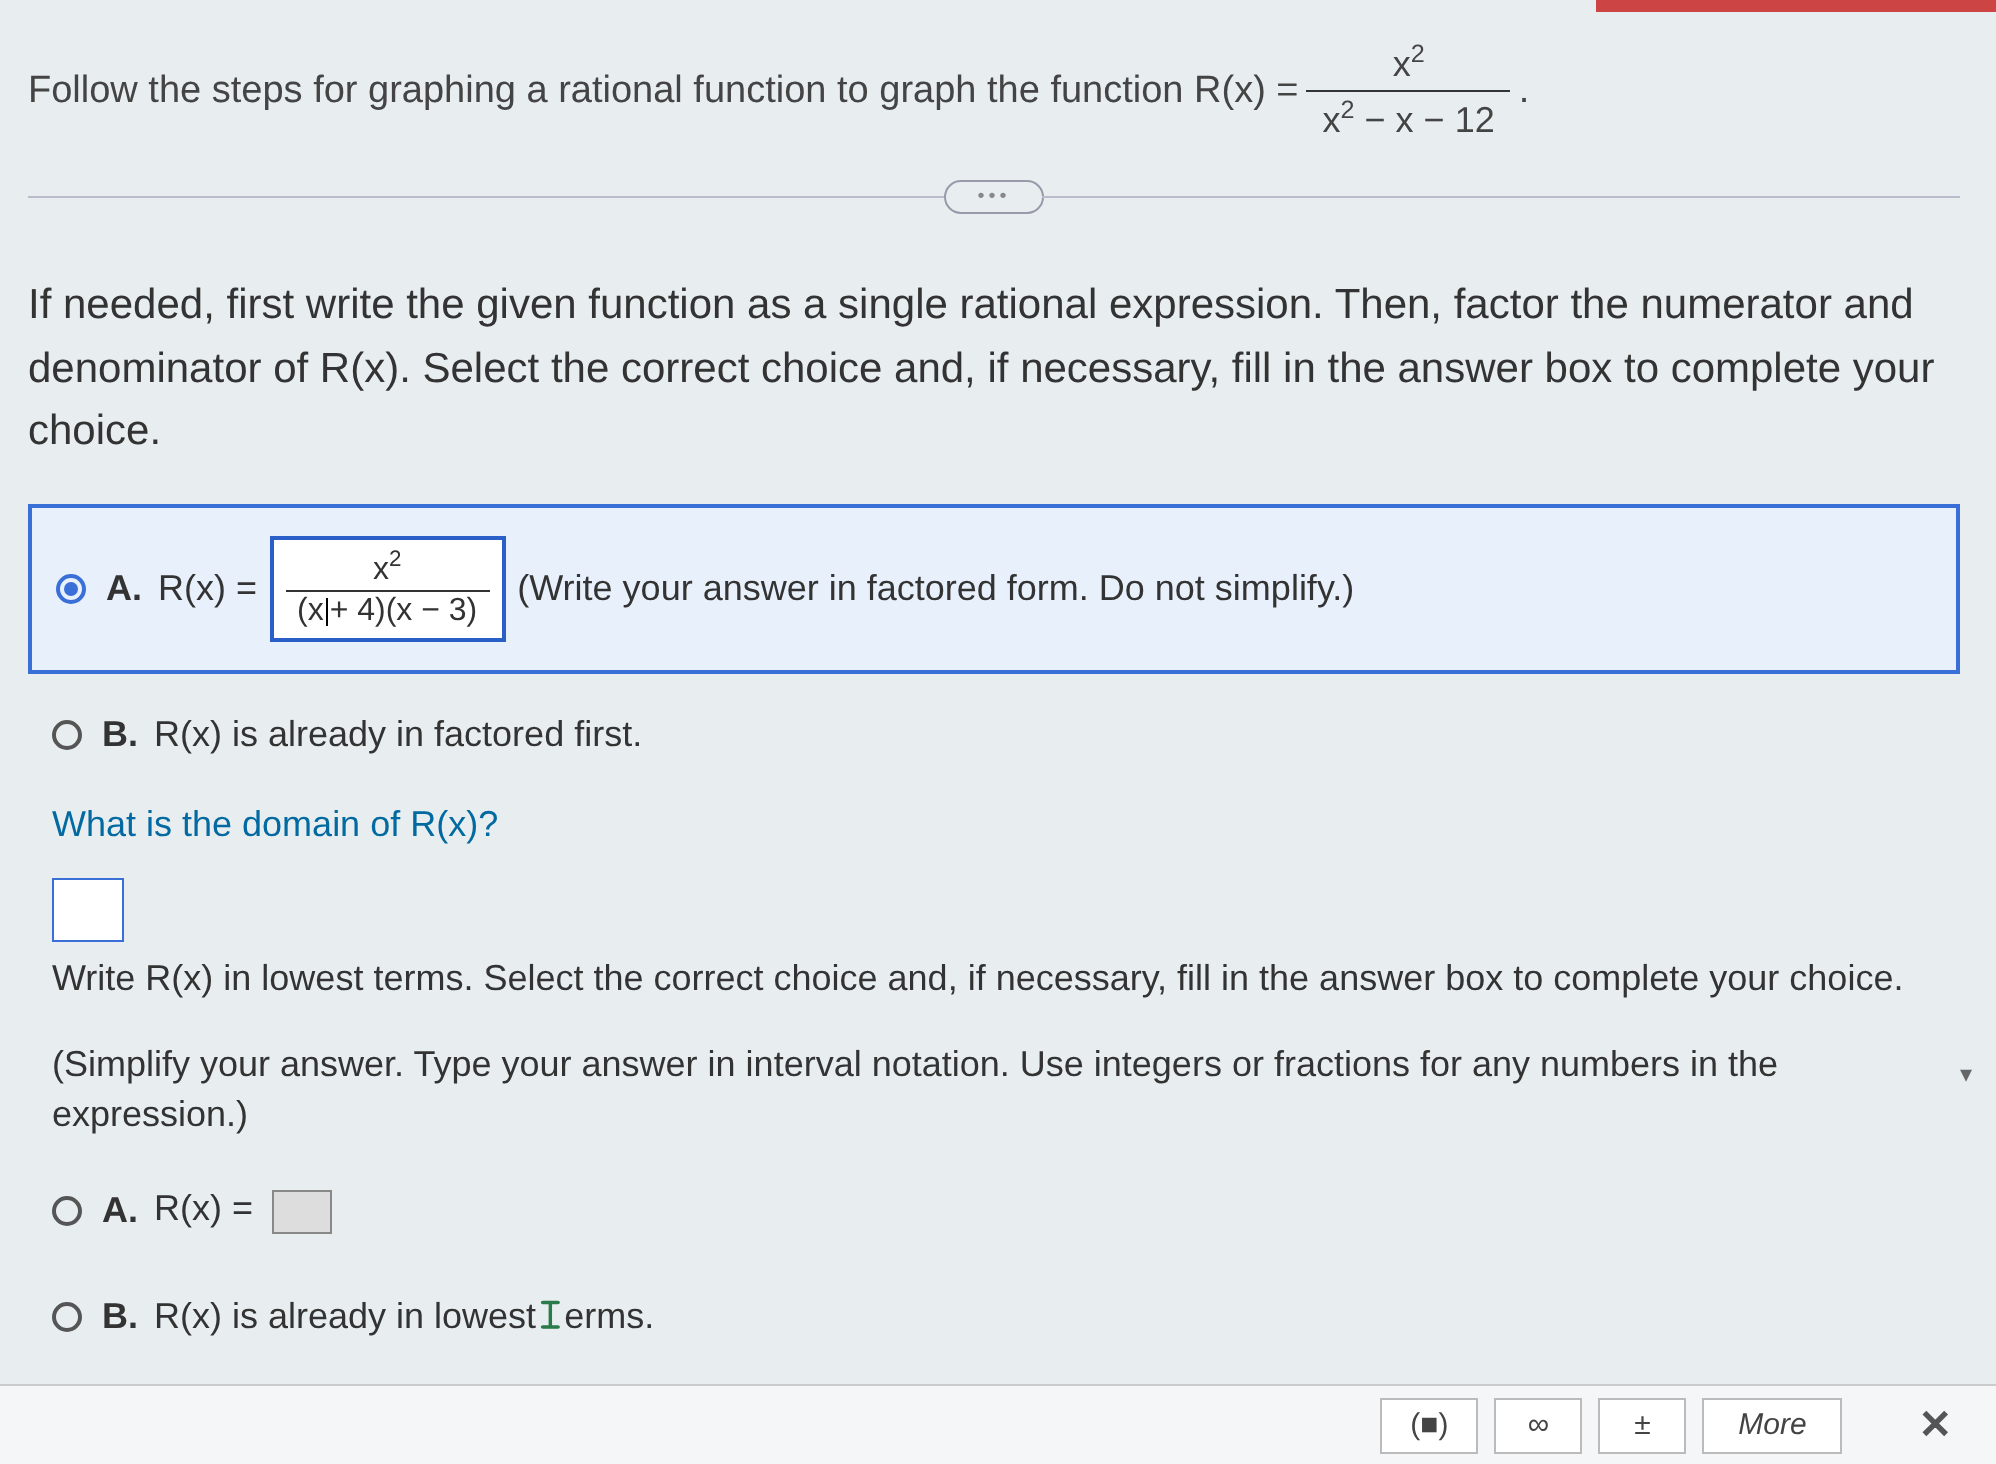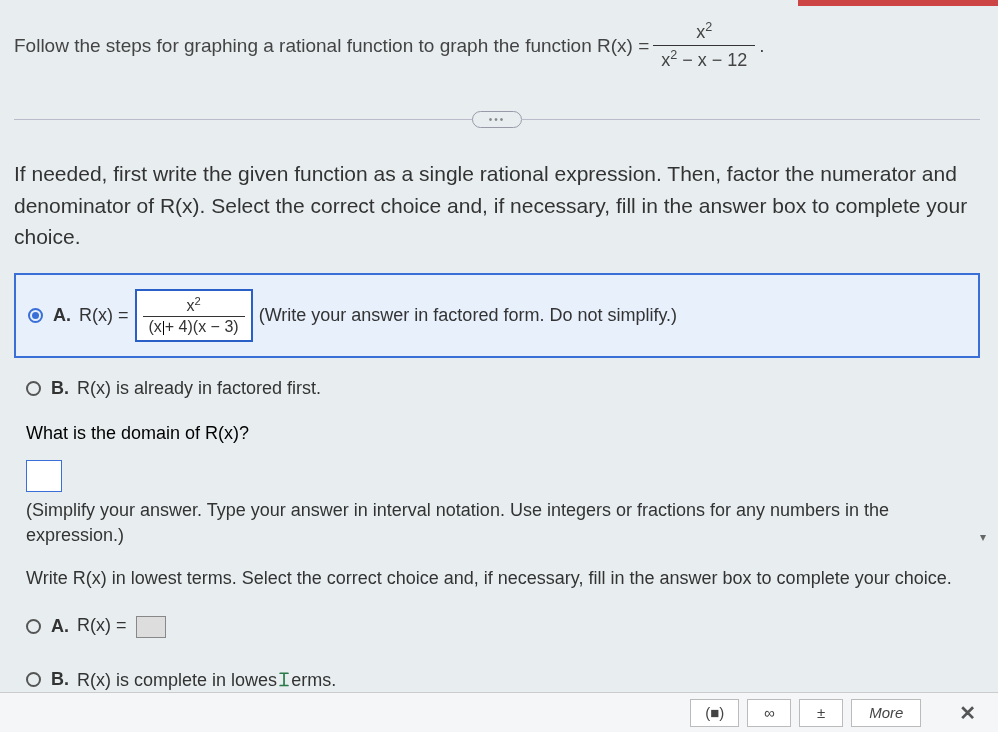--- a/index.html
+++ b/index.html
@@ -25,21 +25,21 @@
     }
     .content {
       padding: 20px 18px 0 14px;
       color: #333;
     }
     .question-header {
       display: flex;
       align-items: center;
       font-size: 19px;
       color: #444;
-      margin-bottom: 40px;
+      margin-bottom: 19px;
       flex-wrap: nowrap;
     }
     .fraction {
       display: inline-flex;
       flex-direction: column;
       align-items: center;
       vertical-align: middle;
       margin: 0 4px;
       font-size: 18px;
     }
@@ -154,21 +154,21 @@
     }
     .choice-row {
       display: flex;
       align-items: center;
       padding: 6px 12px;
       margin-bottom: 18px;
       font-size: 18px;
     }
     .sub-question {
       font-size: 18px;
-      color: #000000;
+      color: #0369a1;
       margin: 10px 12px 16px 12px;
     }
     .small-input {
       width: 36px;
       height: 32px;
       border: 1.5px solid #3a6fd8;
       background: #fff;
       margin: 0 12px 6px 12px;
       display: block;
     }
@@ -292,38 +292,38 @@
   <div class="choice-row">
     <span class="radio empty"></span>
     <span class="choice-label">B.</span>
     <span>R(x) is already in factored first.</span>
   </div>
 
   <div class="sub-question">What is the domain of R(x)?</div>
 
   <div class="small-input"></div>
 
+  <div class="hint">Write R(x) in lowest terms. Select the correct choice and, if necessary, fill in the answer box to complete your choice.</div>
+
   <div class="hint">(Simplify your answer. Type your answer in interval notation. Use integers or fractions for any numbers in the expression.)</div>
-
-  <div class="hint">Write R(x) in lowest terms. Select the correct choice and, if necessary, fill in the answer box to complete your choice.</div>
 
   <div class="choice-row">
     <span class="radio empty"></span>
     <span class="choice-label">A.</span>
     <span>
       <span>R(x) =</span>
       <span class="inline-input-placeholder"></span>
     </span>
   </div>
 
   <div class="choice-row" style="margin-bottom:0">
     <span class="radio empty"></span>
     <span class="choice-label">B.</span>
     <span>
-      <span>R(x) is complete in lowes</span><span class="text-cursor">𝙸</span><span>erms.</span>
+      <span>R(x) is already in lowest</span><span class="text-cursor">𝙸</span><span>erms.</span>
     </span>
   </div>
 
 </div>
 
 <div class="scroll-indicator">▾</div>
 
 <div class="bottom-toolbar">
   <div class="tb-btn">(■)</div>
   <div class="tb-btn">∞</div>

